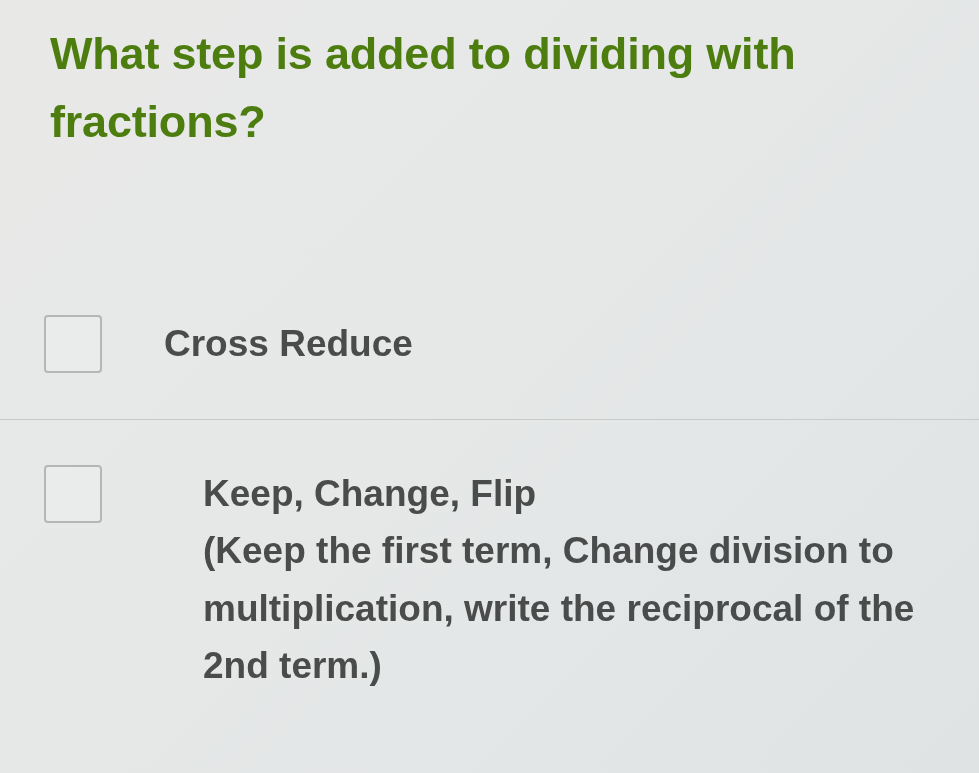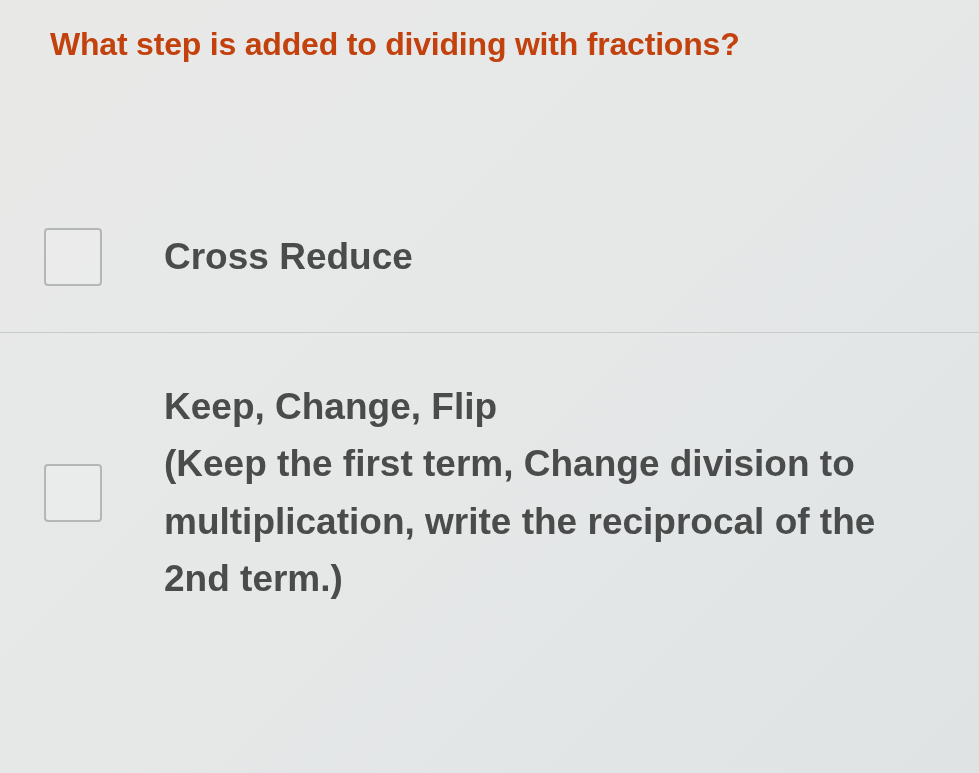--- a/index.html
+++ b/index.html
@@ -12,39 +12,40 @@
       height: 773px;
       background: linear-gradient(135deg, #e8e9e7 0%, #e6e8e8 50%, #dfe3e4 100%);
       font-family: -apple-system, BlinkMacSystemFont, "Segoe UI", Helvetica, Arial, sans-serif;
       overflow: hidden;
       position: relative;
     }
     .question-area {
       padding: 20px 40px 0 50px;
     }
     .question-text {
-      font-size: 32px;
+      font-size: 45px;
       font-weight: 600;
-      color: #c2410c;
+      color: #4d7c0f;
       line-height: 1.5;
       letter-spacing: -0.2px;
     }
     .options-container {
       margin-top: 130px;
     }
     .option-row {
       display: flex;
       align-items: center;
       padding: 30px 40px 30px 40px;
       min-height: 90px;
     }
     .option-row.second {
-      align-items: center;
+      align-items: flex-start;
       padding-top: 45px;
       padding-bottom: 12px;
+      gap: 39px;
     }
     .checkbox {
       width: 58px;
       height: 58px;
       border: 2px solid #b5b7b6;
       background: rgba(255,255,255,0.15);
       border-radius: 4px;
       flex-shrink: 0;
       margin-right: 62px;
       margin-left: 4px;

